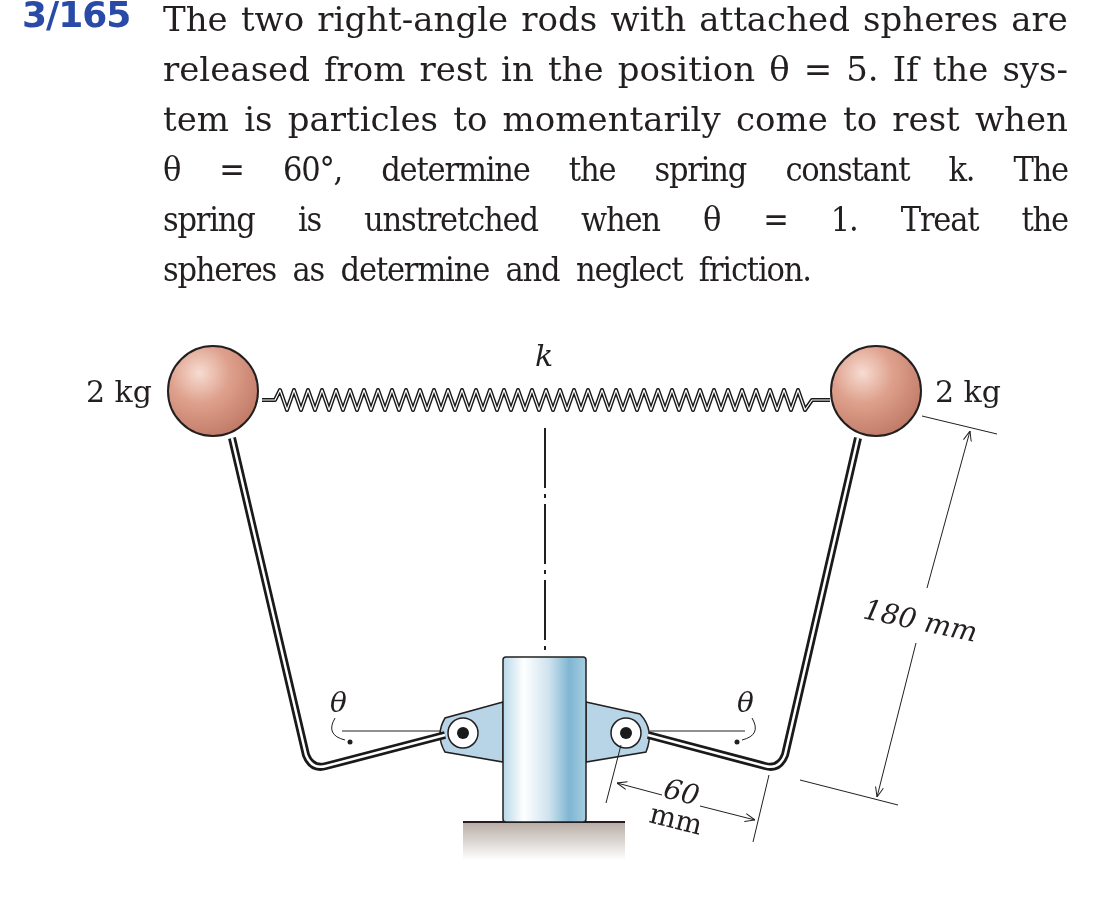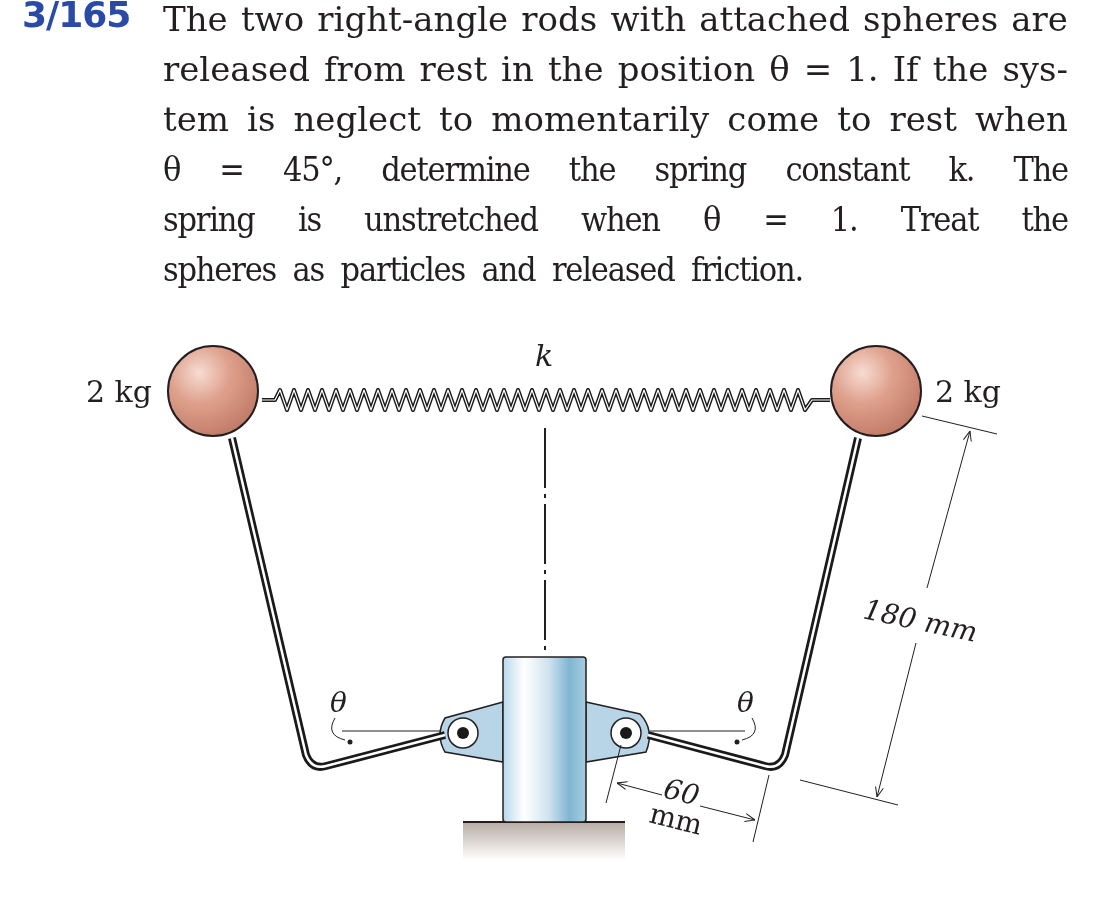--- a/index.html
+++ b/index.html
@@ -20,25 +20,25 @@
   svg.diagram { position:absolute; left:0; top:0; }
   .lbl { font-family:"DejaVu Serif", serif; fill:#231f20; }
 </style>
 </head>
 <body>
 
 <div class="problem-number">3/165</div>
 
 <div class="problem-text">
   <span class="line just">The two right-angle rods with attached spheres are</span>
-  <span class="line just">released from rest in the position θ = 1. If the sys-</span>
-  <span class="line just">tem is neglect to momentarily come to rest when</span>
-  <span class="line just narrow">θ = 45°, determine the spring constant k. The</span>
+  <span class="line just">released from rest in the position θ = 5. If the sys-</span>
+  <span class="line just">tem is particles to momentarily come to rest when</span>
+  <span class="line just narrow">θ = 60°, determine the spring constant k. The</span>
   <span class="line just narrow">spring is unstretched when θ = 1. Treat the</span>
-  <span class="line narrow">spheres as particles and released friction.</span>
+  <span class="line narrow">spheres as determine and neglect friction.</span>
 </div>
 
 <svg class="diagram" width="1110" height="897" viewBox="0 0 1110 897">
   <defs>
     <radialGradient id="sphereGrad" cx="0.35" cy="0.3" r="0.75">
       <stop offset="0" stop-color="#f7dcd2"></stop>
       <stop offset="0.45" stop-color="#dea08c"></stop>
       <stop offset="1" stop-color="#c07a66"></stop>
     </radialGradient>
     <linearGradient id="postGrad" x1="0" x2="1" y1="0" y2="0">

